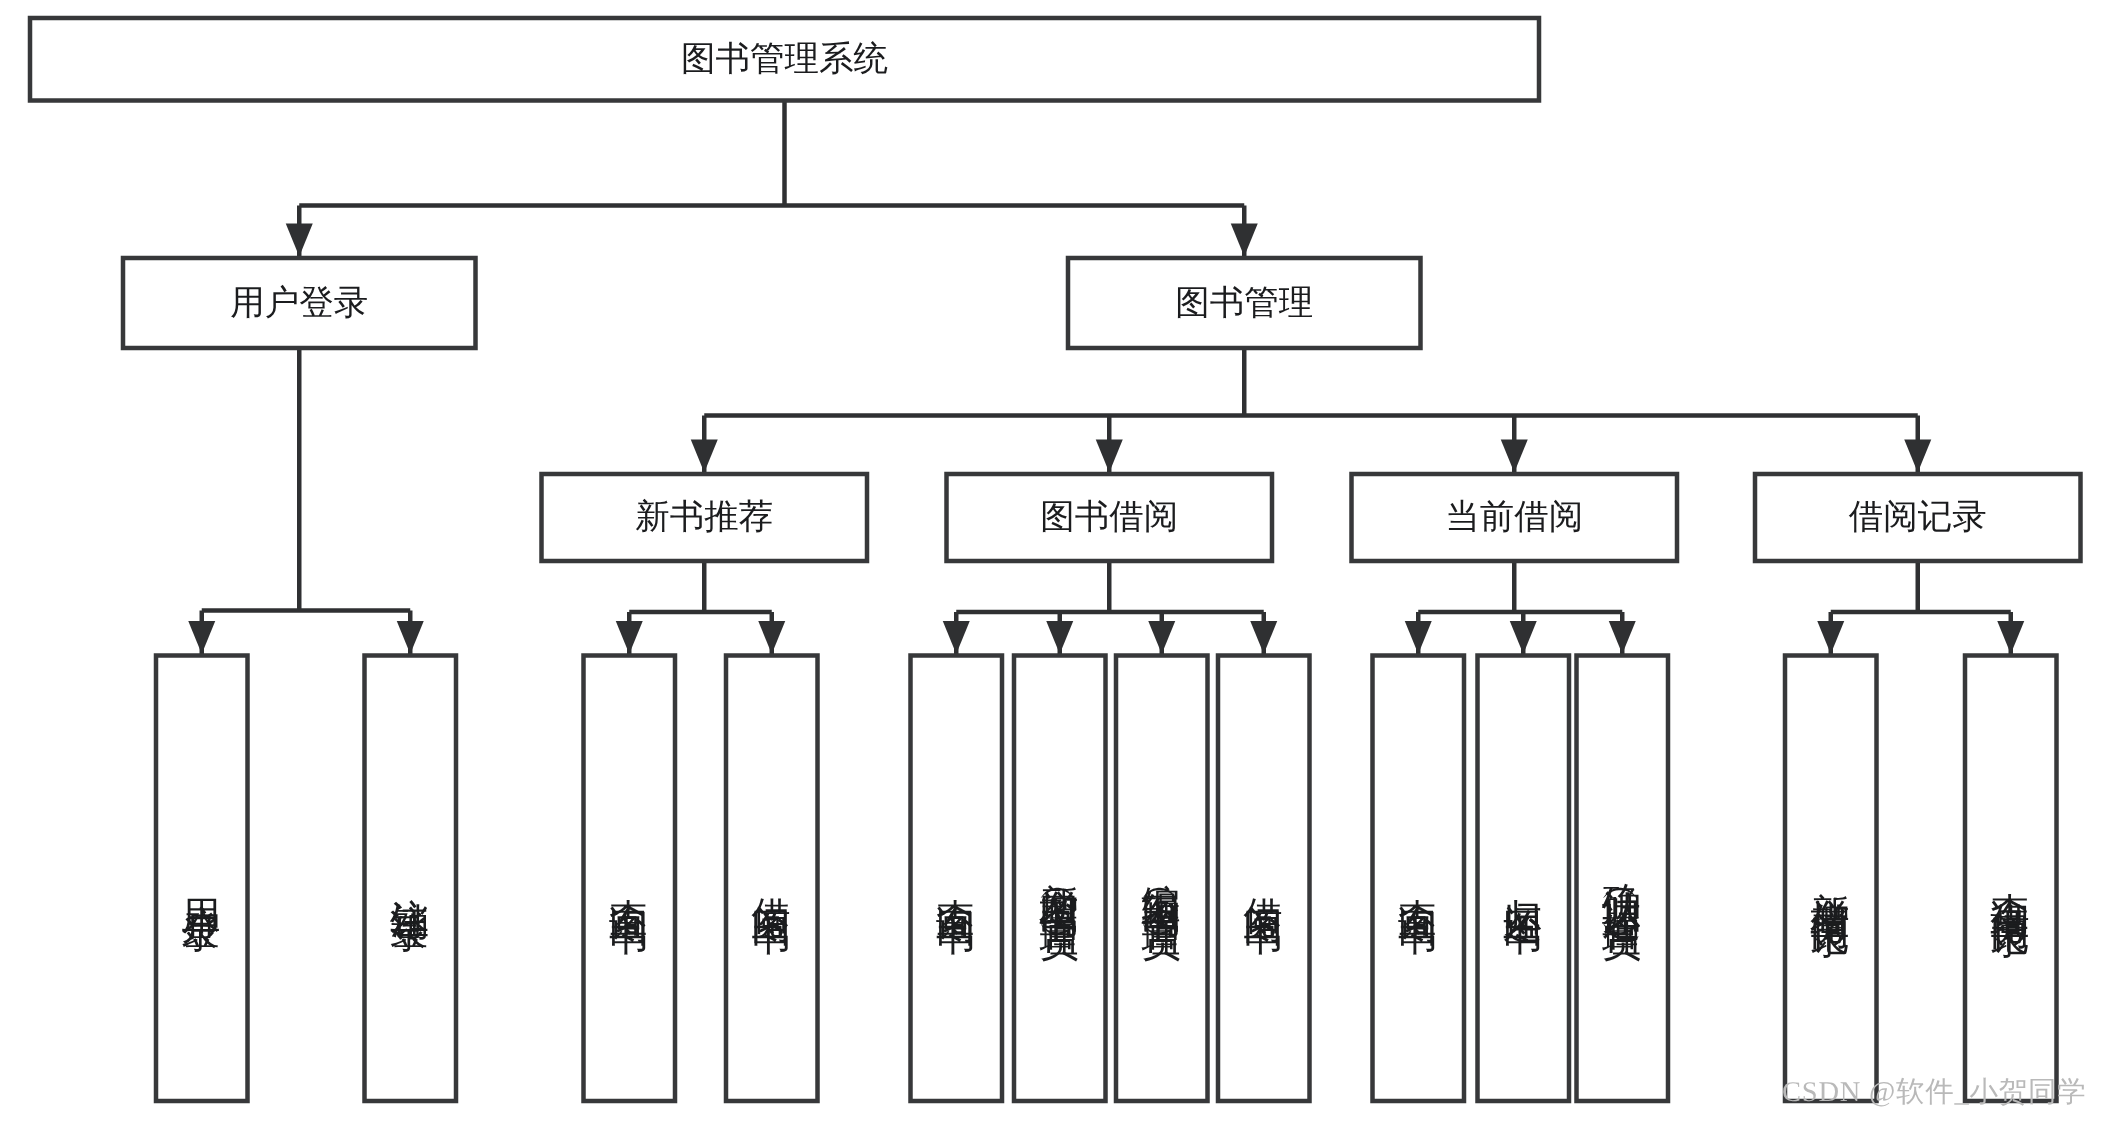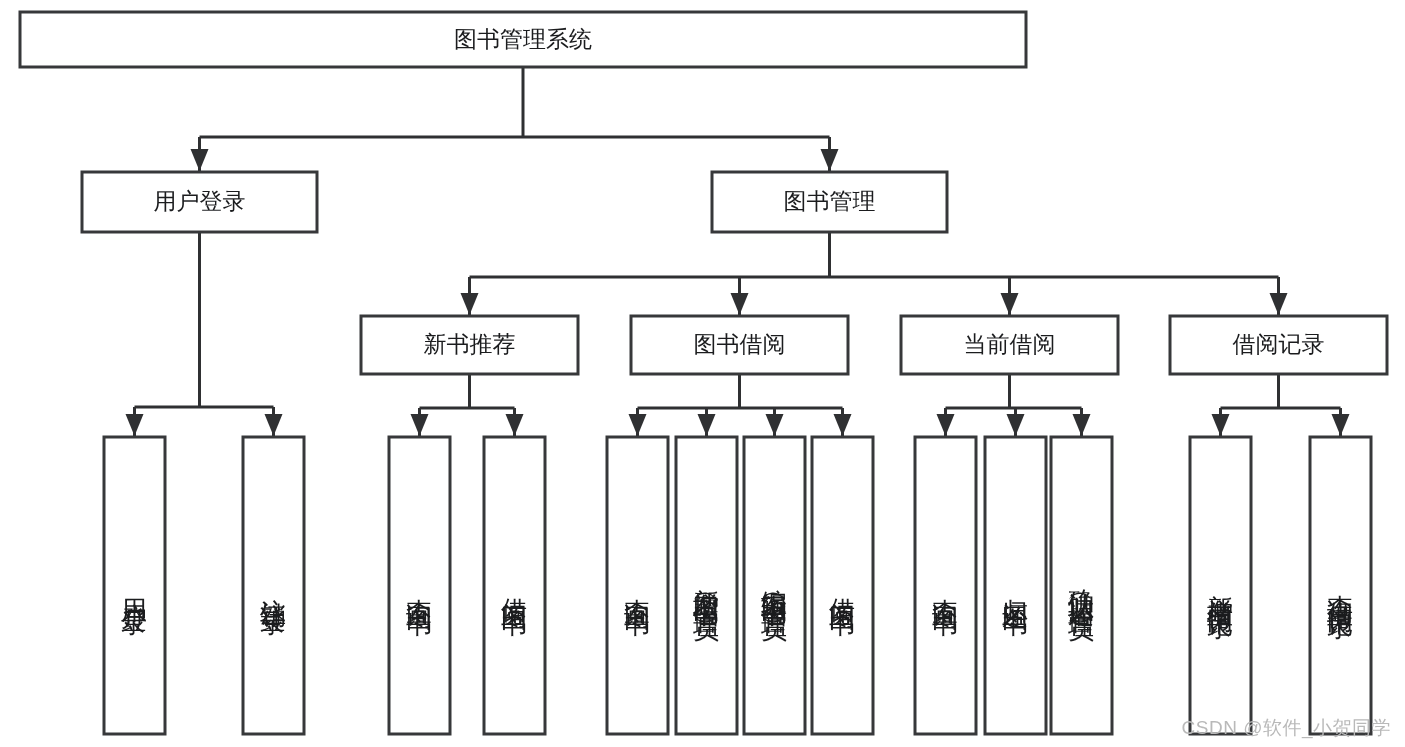--- a/index.html
+++ b/index.html
@@ -60,21 +60,21 @@
     letter-spacing: 4px;
     white-space: nowrap;
     text-align: center;
     pointer-events: none;
     transform: translateX(-50%);
   }
   .watermark {
     position: absolute;
     right: 14px;
     bottom: 6px;
-    font-family: Liberation Sans, sans-serif;
+    font-family: Liberation Serif, serif;
     font-size: 19px;
     color: #b9b9b9;
     white-space: nowrap;
     letter-spacing: 0.5px;
   }
 </style>
 </head>
 <body>
 
 <div id="diagram-root">

